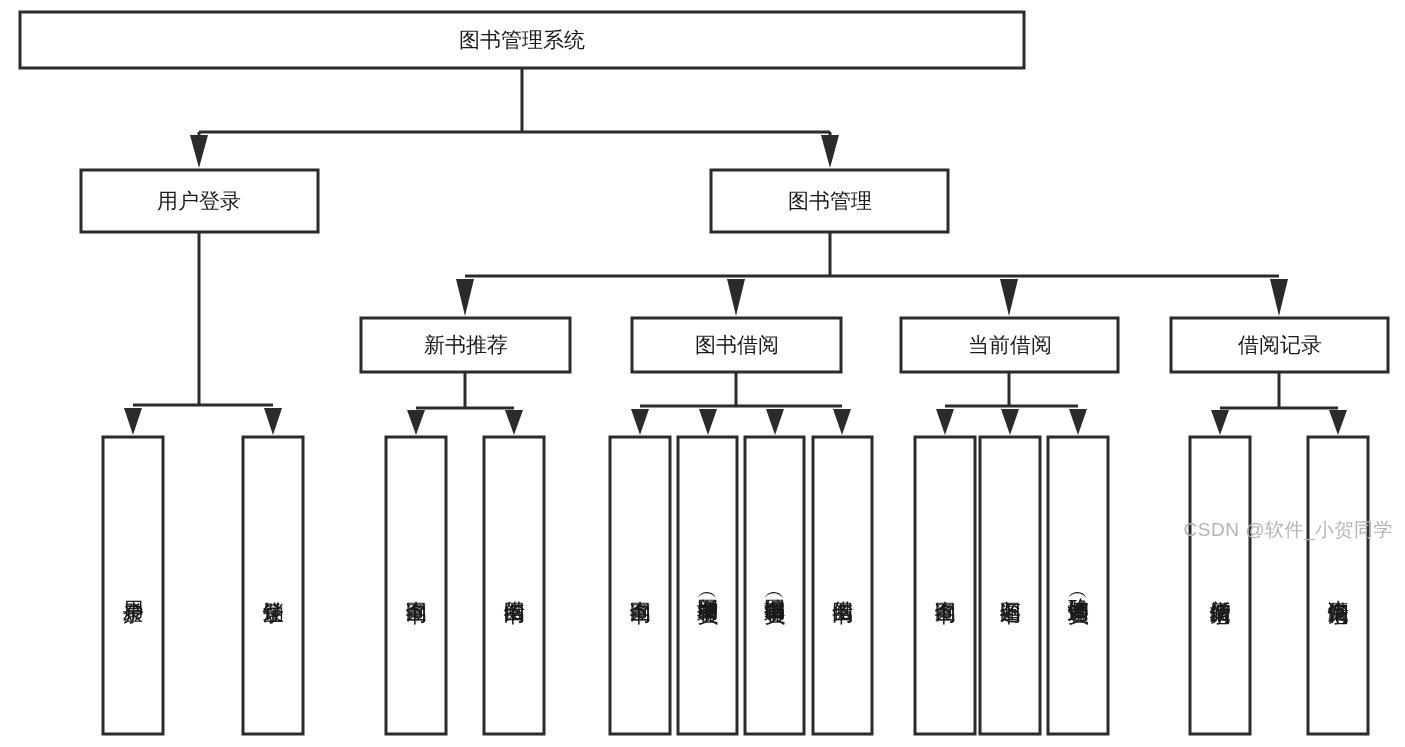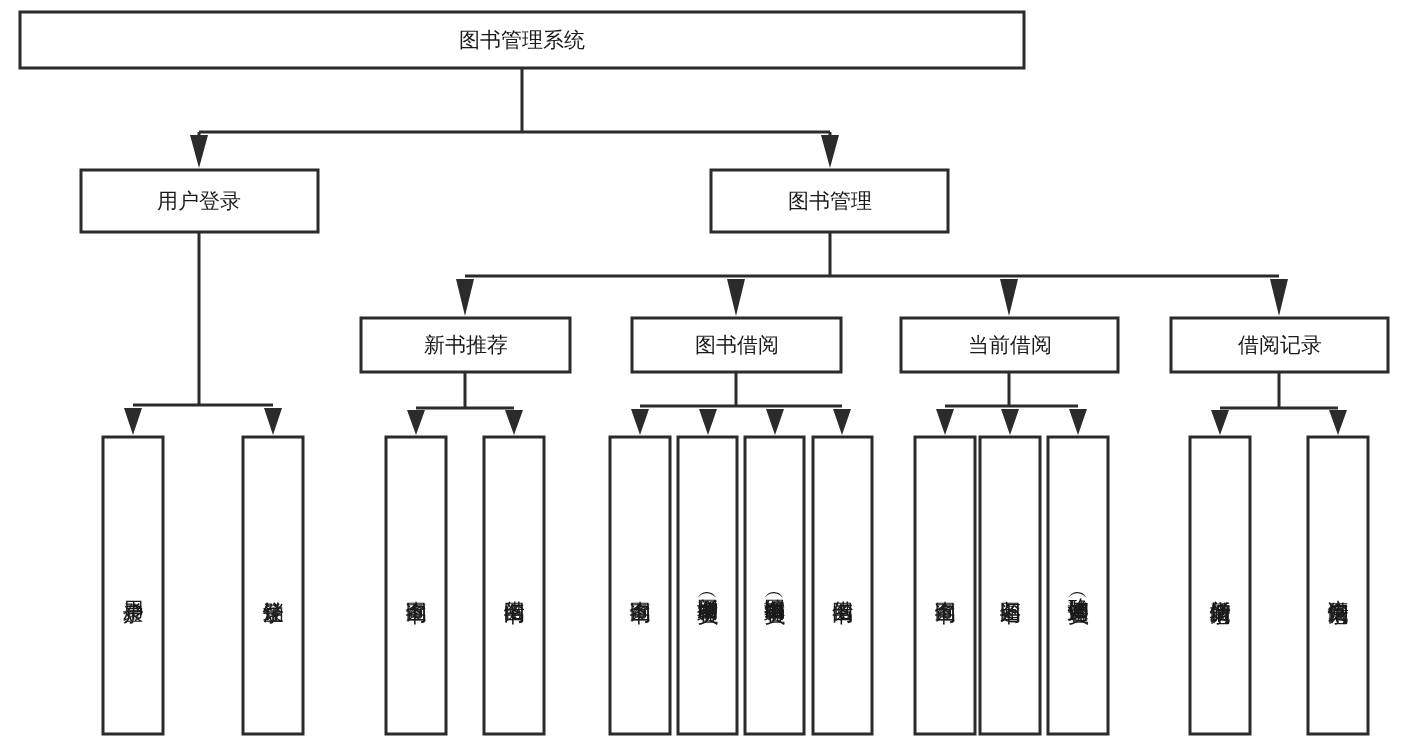--- a/index.html
+++ b/index.html
@@ -282,14 +282,15 @@
       <rect class="node-rect" x="1308" y="437" width="60" height="297"></rect>
       <foreignObject class="leaf-label-fo" x="1308" y="437" width="60" height="297">
         <div xmlns="http://www.w3.org/1999/xhtml" class="leaf-label-wrap">
           <span class="leaf-label">查询借阅记录</span>
         </div>
       </foreignObject>
     </g>
 
   </svg>
 
+  <div id="watermark">CSDN @软件_小贺同学</div>
 
 </div>
 
 </body></html>

